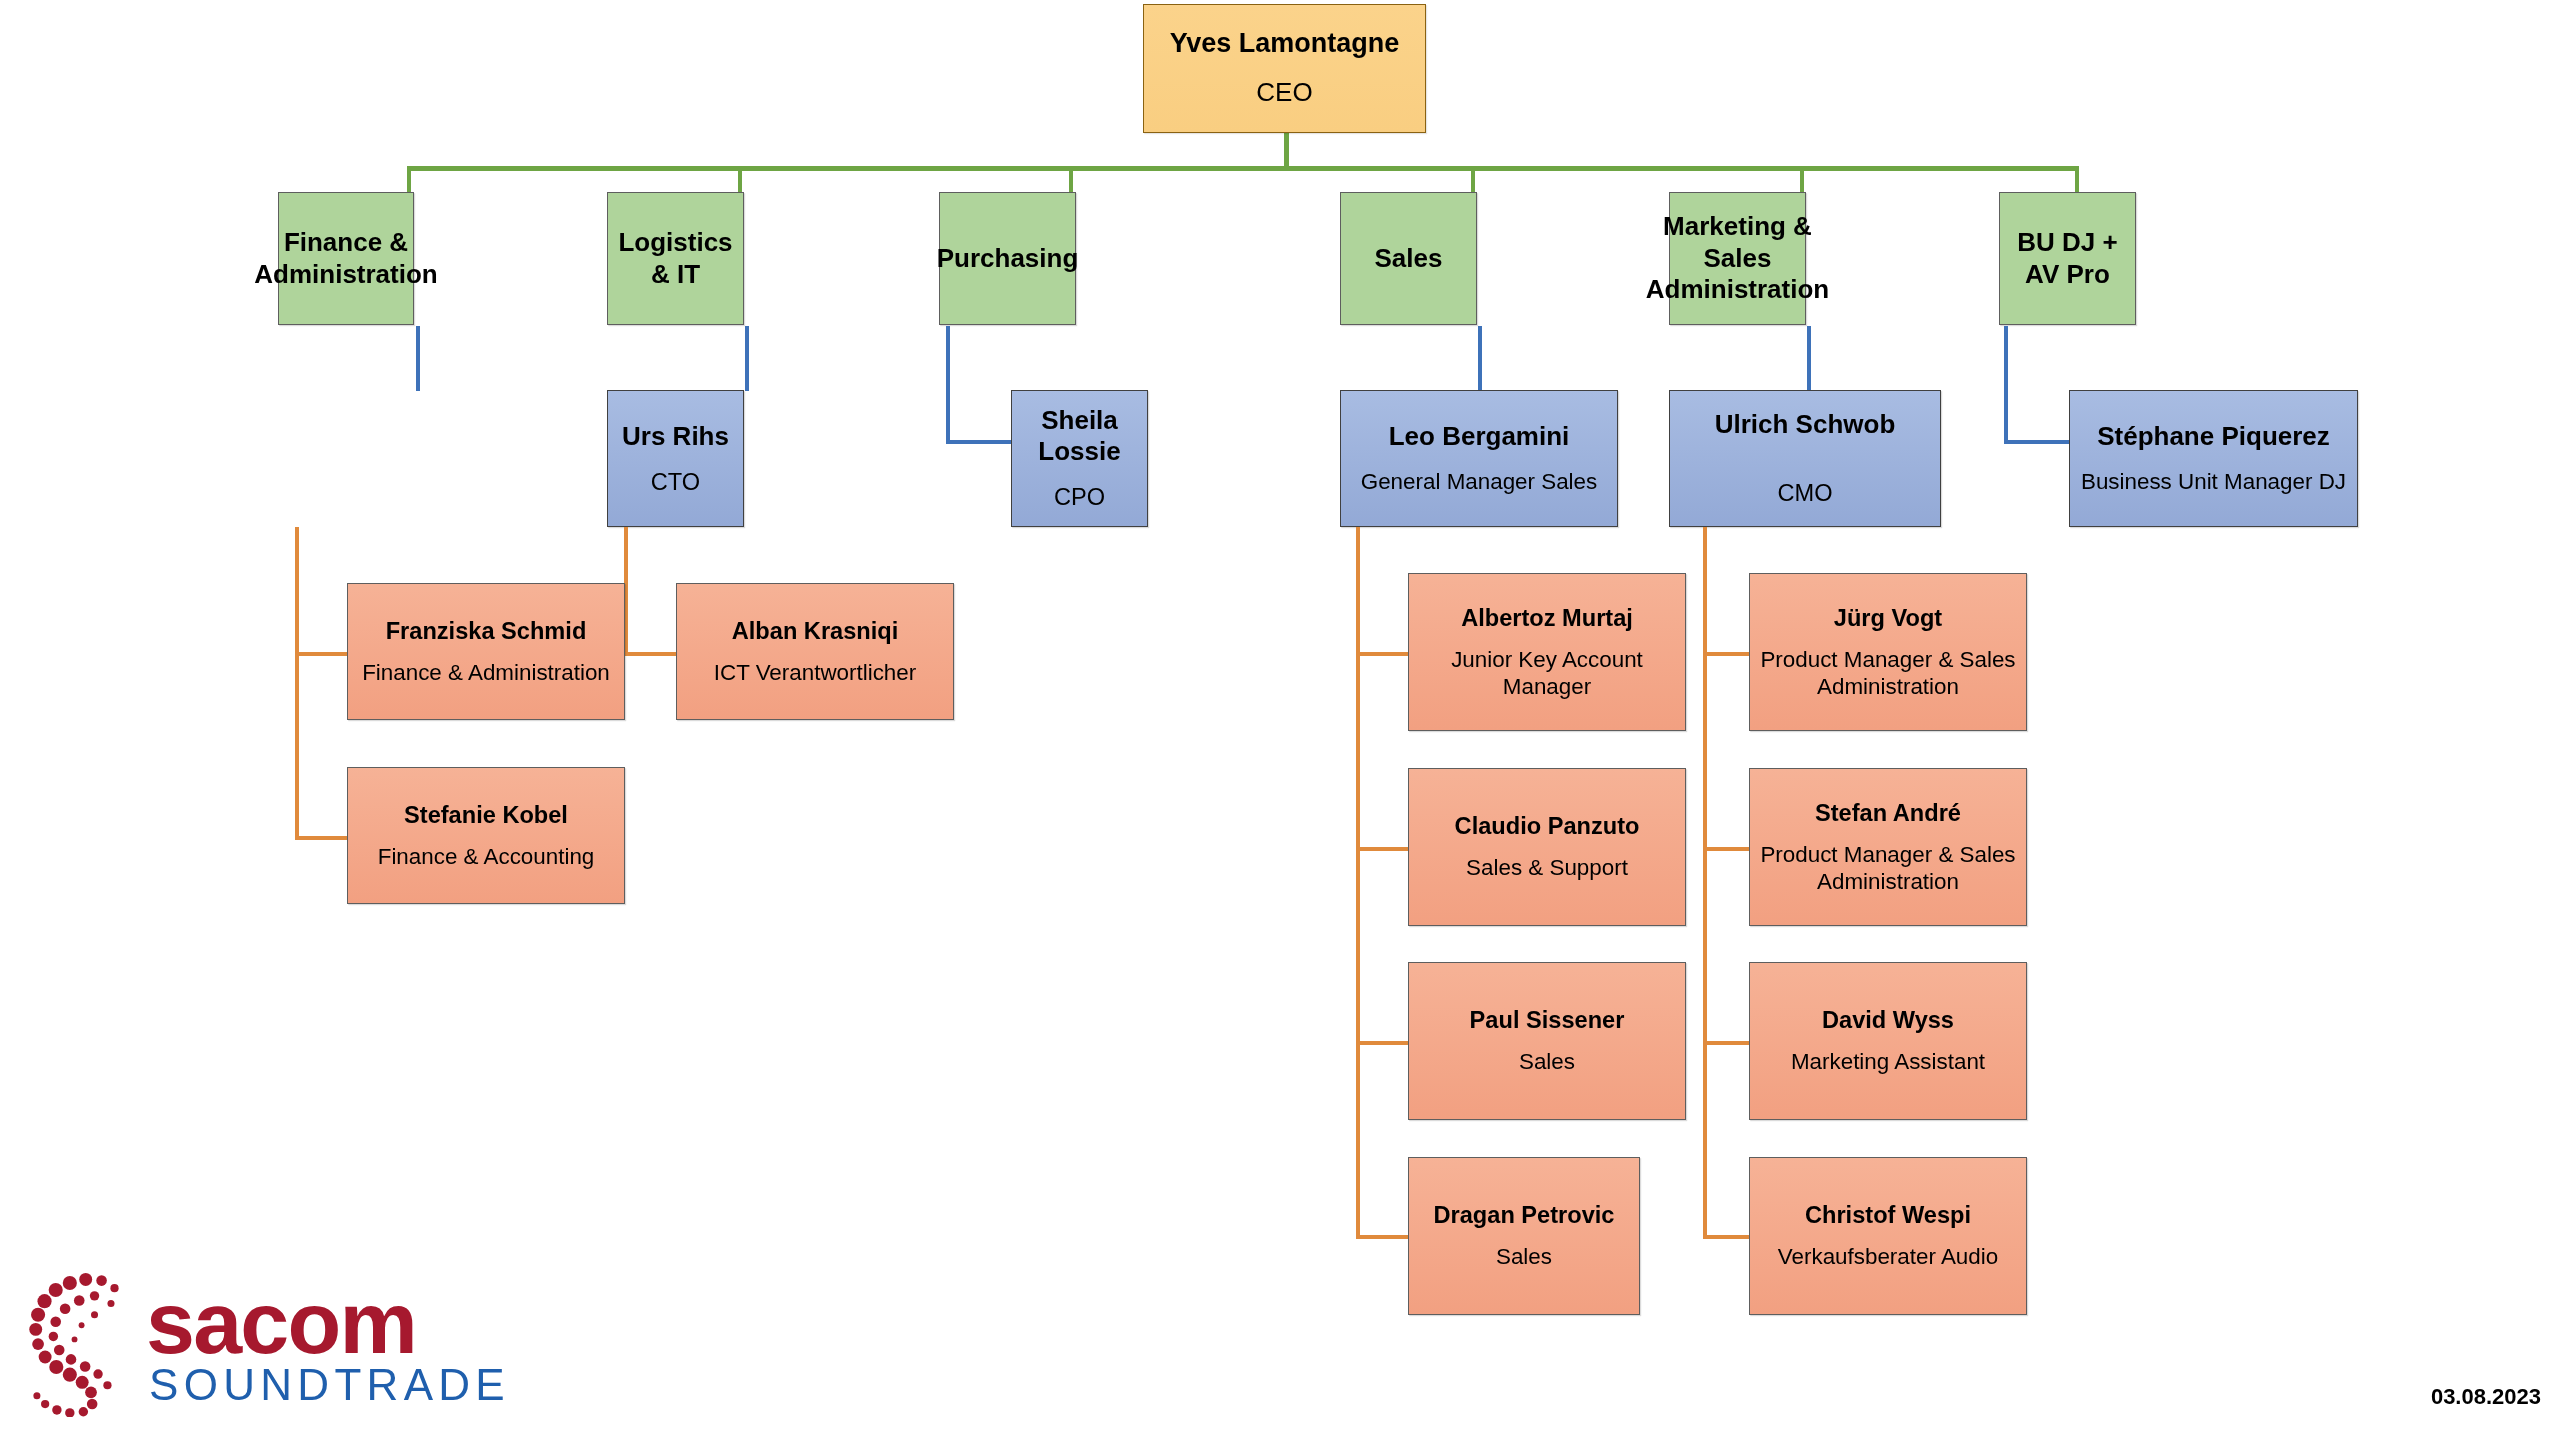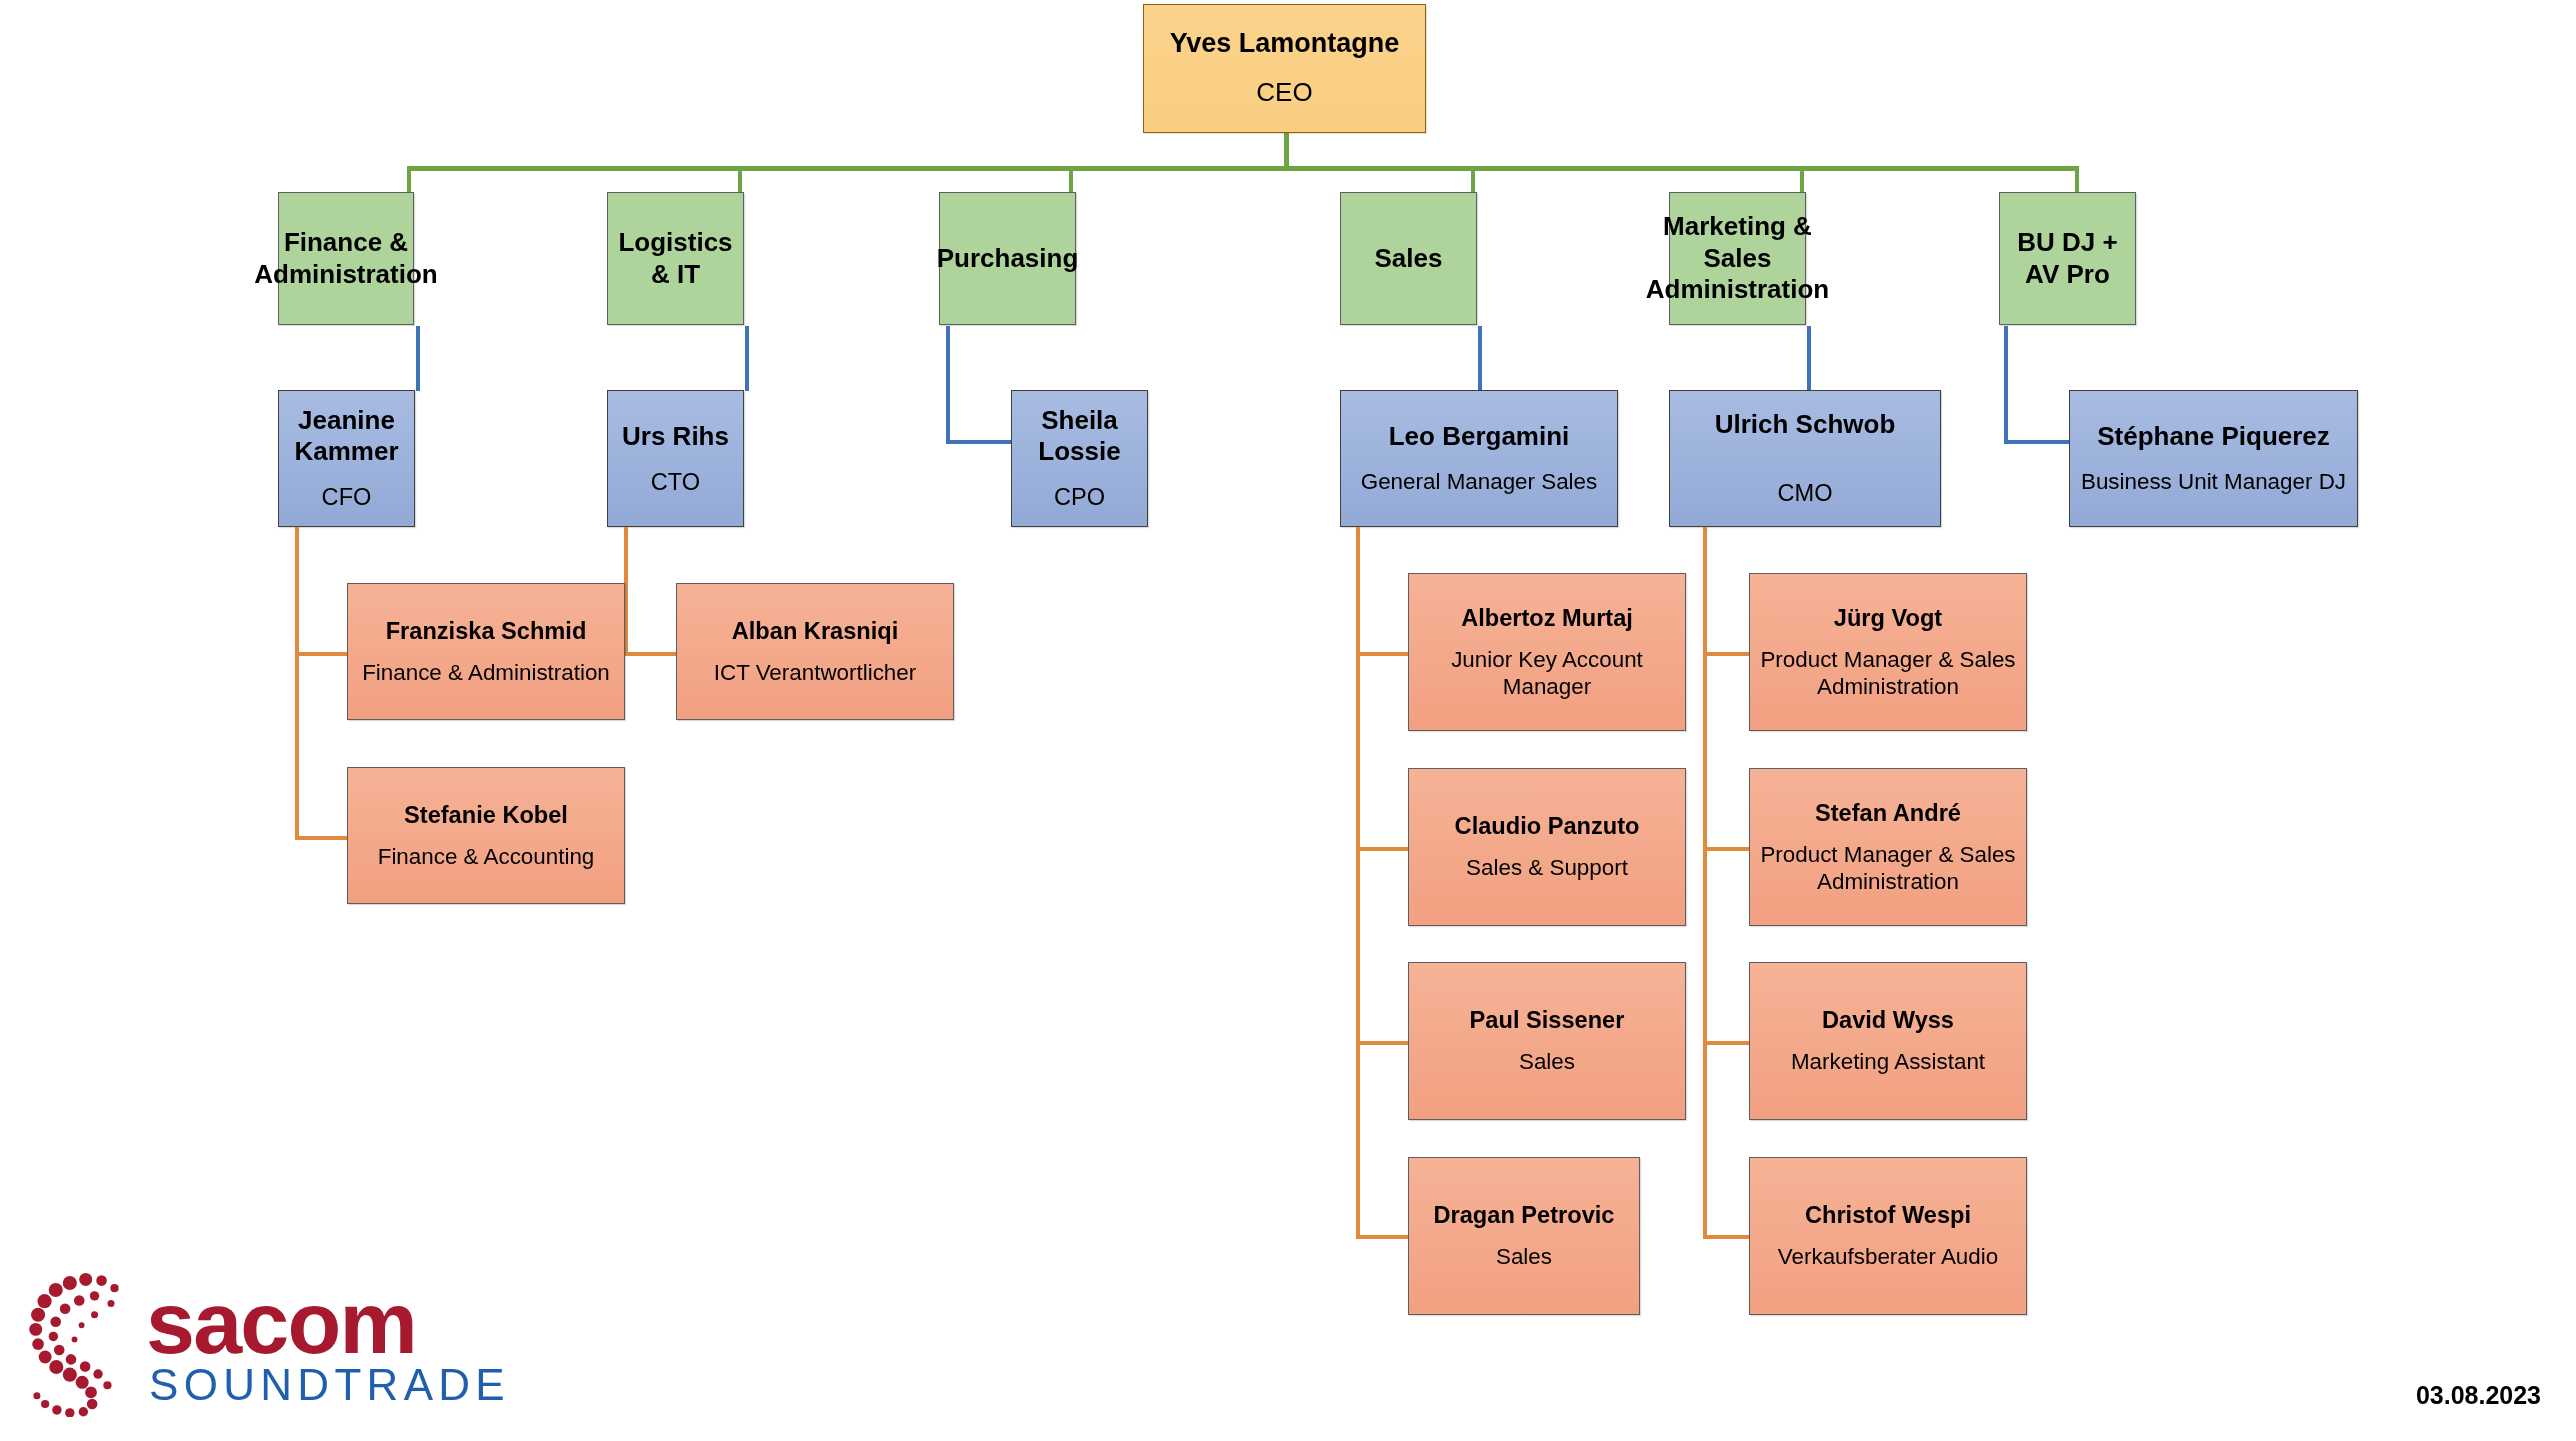--- a/index.html
+++ b/index.html
@@ -36,21 +36,21 @@
   .lvl-staff .nm{font-size:23.6px;}
   .lvl-staff .ttl{font-size:22.4px;margin-top:13px;}
 
   
   .ln{position:absolute;}
   .ln.green{background:#6EA544;}
   .ln.blue{background:#3E72B9;}
   .ln.orange{background:#E08A3C;}
 
   
-  #date{position:absolute;right:35px;bottom:31px;font-size:25px;font-weight:bold;color:#000;}
+  #date{position:absolute;right:35px;bottom:31px;font-size:22px;font-weight:bold;color:#000;}
   #logo{position:absolute;left:25px;bottom:22.4px;width:466px;height:177px;}
   #logo .wordmark{position:absolute;left:121px;top:37px;font-size:88px;font-weight:bold;
                   color:#A6192E;letter-spacing:-1.8px;line-height:1;}
   #logo .subword{position:absolute;left:124px;top:121px;font-size:44px;color:#1F5FAD;
                  letter-spacing:5.3px;line-height:1;}
   #logo svg{position:absolute;left:0;top:28px;}
 </style>
 </head>
 <body>
 
@@ -90,24 +90,20 @@
 
   <div class="ln blue" style="left:946px;top:326px;width:3.5px;height:118px;"></div>
   <div class="ln blue" style="left:946px;top:440px;width:65px;height:3.5px;"></div>
 
   <div class="ln blue" style="left:1478px;top:326px;width:3.5px;height:65px;"></div>
   <div class="ln blue" style="left:1807px;top:326px;width:3.5px;height:65px;"></div>
 
   <div class="ln blue" style="left:2004px;top:326px;width:3.5px;height:118px;"></div>
   <div class="ln blue" style="left:2004px;top:440px;width:65px;height:3.5px;"></div>
 
-  <div class="node lvl-mgr" style="left:278px;top:390px;width:137px;height:137px;">
-    <span class="nm">Jeanine Kammer</span>
-    <span class="ttl">CFO</span>
-  </div>
   <div class="node lvl-mgr" style="left:607px;top:390px;width:137px;height:137px;">
     <span class="nm">Urs Rihs</span>
     <span class="ttl">CTO</span>
   </div>
   <div class="node lvl-mgr" style="left:1011px;top:390px;width:137px;height:137px;">
     <span class="nm">Sheila Lossie</span>
     <span class="ttl">CPO</span>
   </div>
   <div class="node lvl-mgr small" style="left:1340px;top:390px;width:278px;height:137px;">
     <span class="nm">Leo Bergamini</span>

